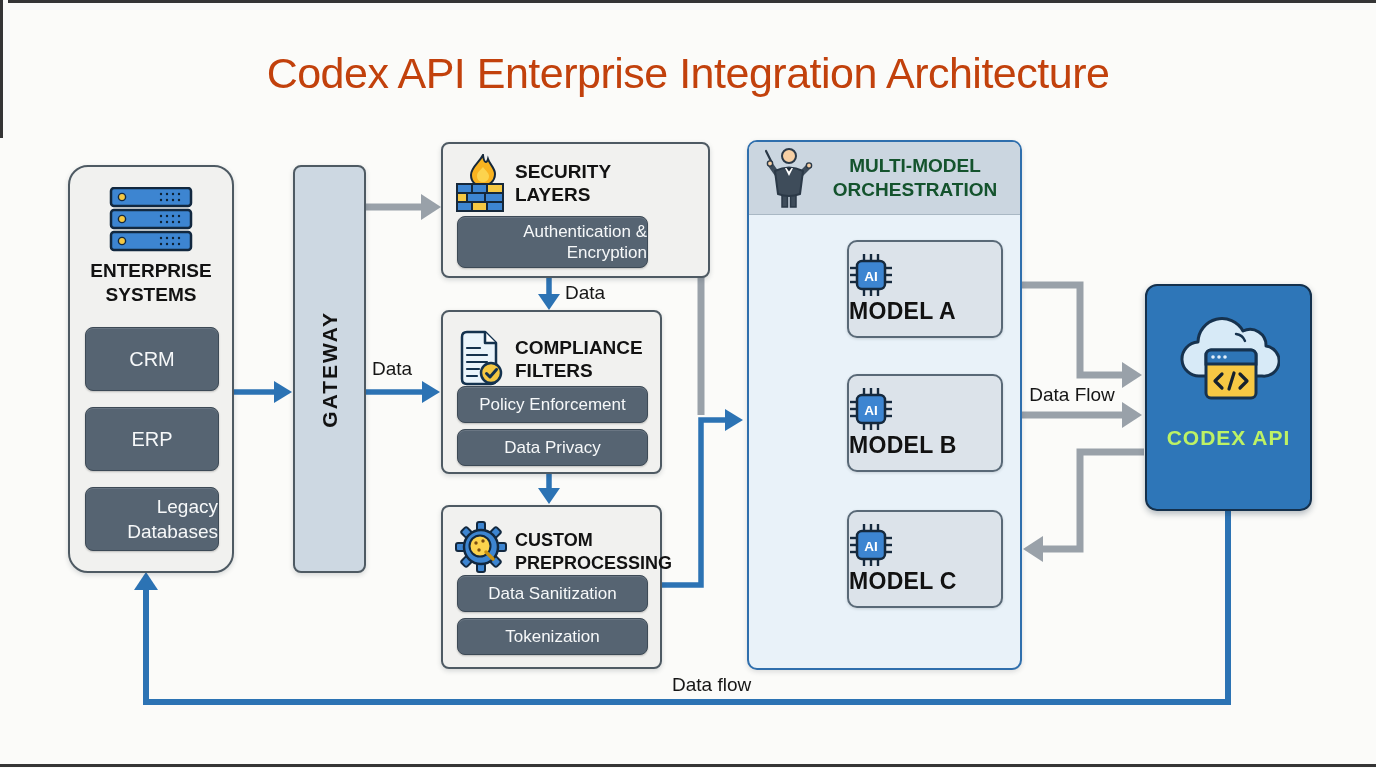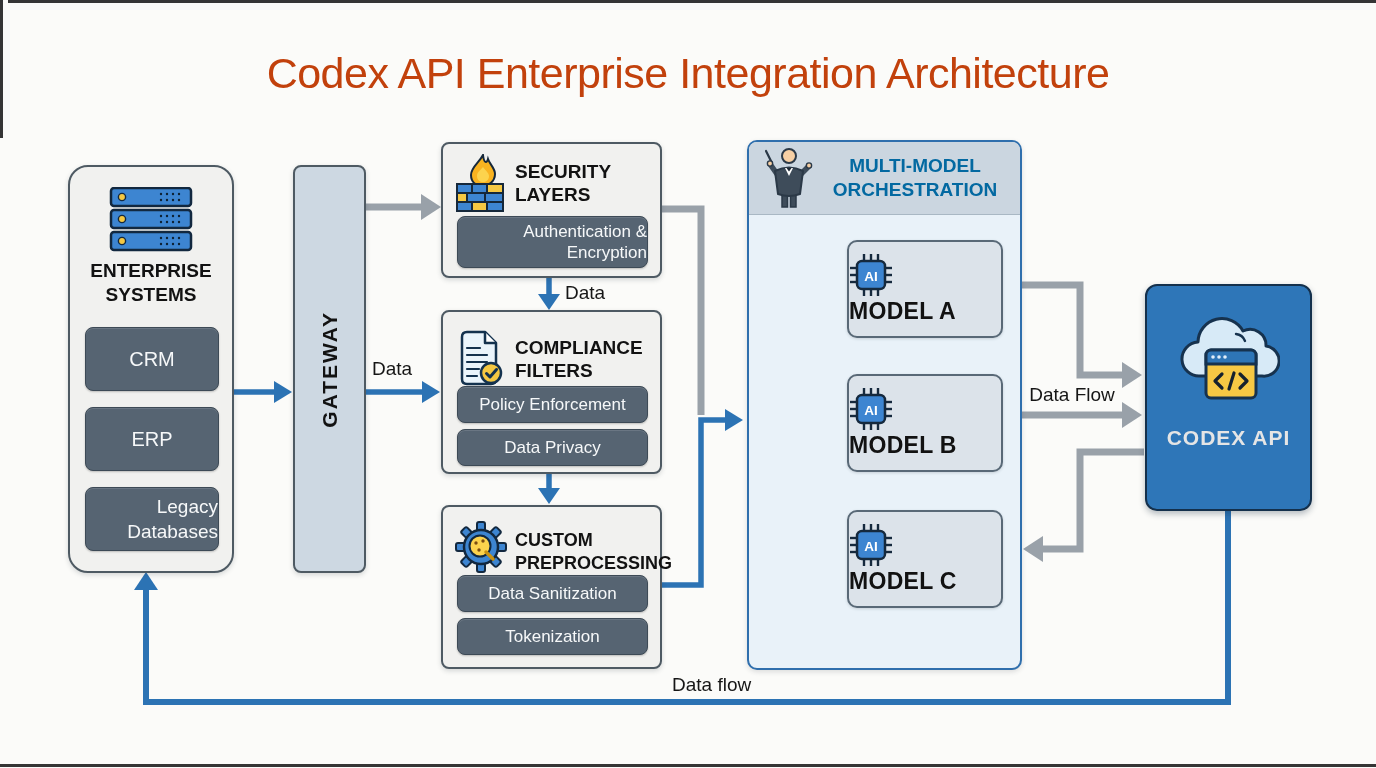--- a/index.html
+++ b/index.html
@@ -31,30 +31,30 @@
 
   
   .stage-title{left:72px;font-size:19px;line-height:23px;text-align:left;}
 
   
   .orch{position:absolute;left:747px;top:140px;width:271px;height:526px;
       background:#e9f2f9;border:2px solid #2f6fad;border-radius:10px;box-shadow:0 2px 5px rgba(40,50,60,.15);}
   .orch-header{position:absolute;left:0;right:0;top:0;height:72px;background:#cbd6e0;
       border-bottom:1px solid #a9b8c4;border-radius:8px 8px 0 0;}
   .orch-title{position:absolute;left:72px;width:188px;top:12px;font-size:19px;line-height:24px;
-      font-weight:700;color:#0369a1;text-align:center;}
+      font-weight:700;color:#14532d;text-align:center;}
   .model{position:absolute;left:98px;width:152px;height:94px;background:#dce3ea;
       border:2px solid #596977;border-radius:10px;display:flex;flex-direction:column;
       align-items:flex-start;justify-content:center;gap:1px;box-shadow:0 1px 3px rgba(40,50,60,.18);}
   .model-label{font-size:23px;font-weight:700;color:#121212;letter-spacing:.3px;}
 
   
   .codex{position:absolute;left:1145px;top:284px;width:163px;height:223px;background:#2e76b8;
       border:2.5px solid #14304c;border-radius:12px;box-shadow:0 3px 6px rgba(20,40,60,.3);}
-  .codex-label{position:absolute;left:0;right:0;top:140px;text-align:center;color:#e5e5e5;
+  .codex-label{position:absolute;left:0;right:0;top:140px;text-align:center;color:#bef264;
       font-size:21px;font-weight:700;letter-spacing:1px;}
 
   .flow-label{position:absolute;font-size:19px;color:#161616;white-space:nowrap;}
   .centered{transform:translateX(-50%);}
 
   svg.overlay{position:absolute;left:0;top:0;pointer-events:none;}
   .icon{position:absolute;}
 </style>
 </head>
 <body>
@@ -149,21 +149,21 @@
     <div class="panel-title ent-title">ENTERPRISE SYSTEMS</div>
     <div class="slate" style="left:15px;top:160px;width:132px;height:62px;font-size:20px;">CRM</div>
     <div class="slate" style="left:15px;top:240px;width:132px;height:62px;font-size:20px;">ERP</div>
     <div class="slate" style="left:15px;top:320px;width:132px;height:62px;font-size:19px;line-height:25px;">Legacy Databases</div>
   </div>
 
   <div class="gateway">
     <span>GATEWAY</span>
   </div>
 
-  <div class="panel" style="left:441px;top:142px;width:217px;height:132px;border-radius:8px;">
+  <div class="panel" style="left:441px;top:142px;width:217px;height:132px;border-radius:8px;padding-left:48px;">
     <svg class="icon" style="left:12px;top:10px;" width="50" height="58" viewBox="0 0 50 58">
       <path d="M28 1 C24 9 16 13 16 21 C16 28 21 32 27 32 C33 32 40 28 40 20 C40 14 35 11 33 5 C32 9 29 10 28 1 Z" fill="#f9b320" stroke="#16283a" stroke-width="2"></path>
       <path d="M28 13 C25 17 22 18 22 22 C22 26 25 28 28 28 C31 28 34 26 34 22 C34 19 31 17 28 13 Z" fill="#fcd34d" stroke="none"></path>
       <g stroke="#16283a" stroke-width="2">
         <rect x="2" y="30" width="15" height="9" fill="#3d85d1"></rect>
         <rect x="17" y="30" width="15" height="9" fill="#3d85d1"></rect>
         <rect x="32" y="30" width="16" height="9" fill="#f5c842"></rect>
         <rect x="2" y="39" width="10" height="9" fill="#f5c842"></rect>
         <rect x="12" y="39" width="18" height="9" fill="#3d85d1"></rect>
         <rect x="30" y="39" width="18" height="9" fill="#3d85d1"></rect>

